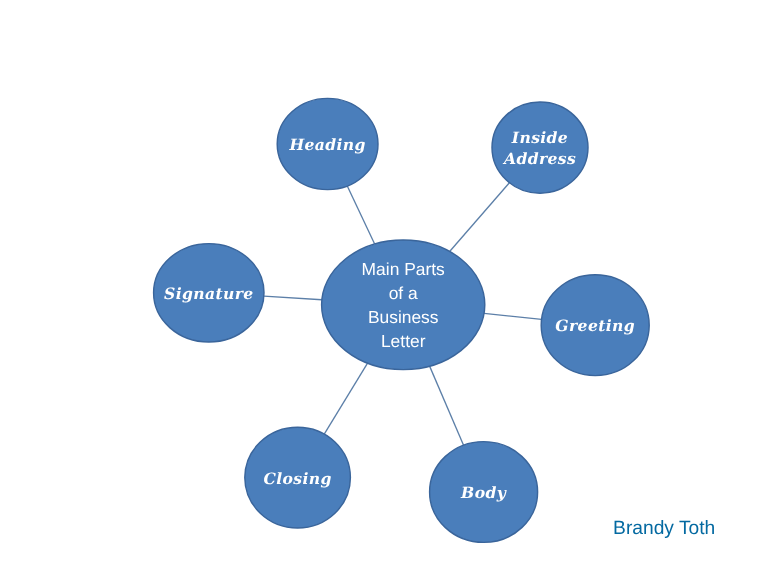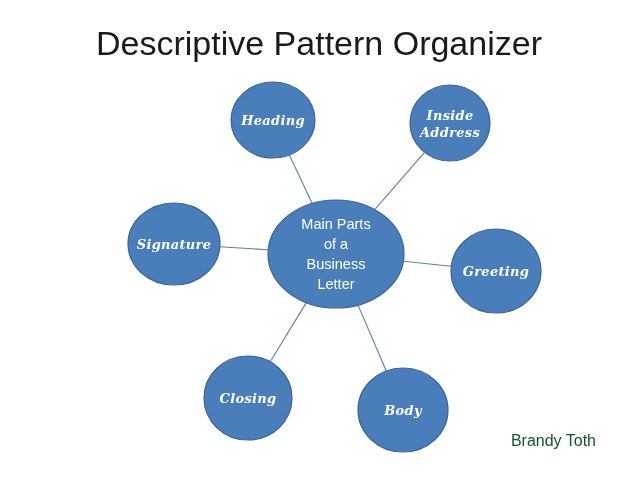--- a/index.html
+++ b/index.html
@@ -63,30 +63,29 @@
     font-size: 14.5px;
     font-weight: 400;
     text-anchor: middle;
   }
   #author {
     position: absolute;
     right: 42px;
     top: 432px;
     font-family: "Liberation Sans", sans-serif;
     font-size: 16px;
-    color: #14532d;
+    color: #0369a1;
     white-space: nowrap;
   }
 </style>
 </head>
 <body>
 
 <div id="slide">
 
-  <div id="slide-title">Descriptive Pattern Organizer</div>
 
   <svg id="diagram" viewBox="0 0 638 479">
     <g id="edge-layer">
         <line x1="312.2" y1="203.4" x2="289.4" y2="155.0" class="connector" stroke="#5C7FA8"></line>
         <line x1="374.7" y1="209.6" x2="424.5" y2="152.3" class="connector" stroke="#5C7FA8"></line>
         <line x1="403.4" y1="261.2" x2="451.3" y2="266.2" class="connector" stroke="#5C7FA8"></line>
         <line x1="358.0" y1="305.1" x2="386.3" y2="371.0" class="connector" stroke="#5C7FA8"></line>
         <line x1="306.3" y1="302.6" x2="270.2" y2="361.7" class="connector" stroke="#5C7FA8"></line>
         <line x1="268.2" y1="249.8" x2="219.9" y2="246.8" class="connector" stroke="#5C7FA8"></line>
       </g>

